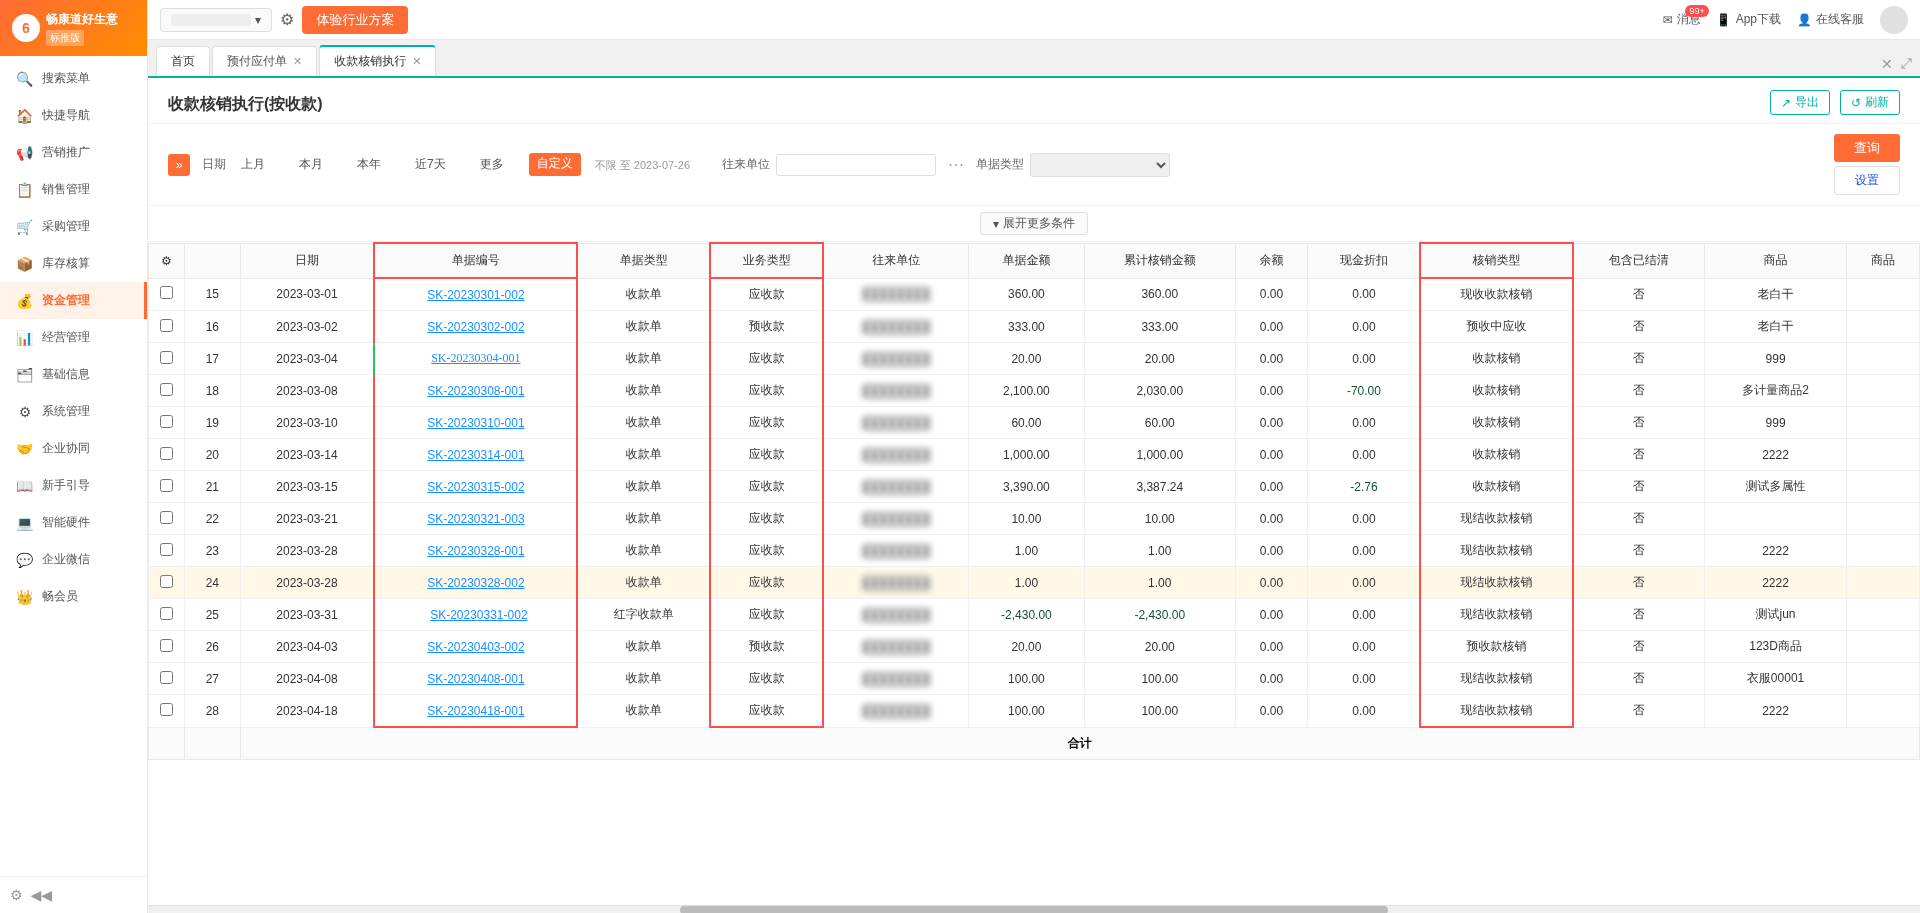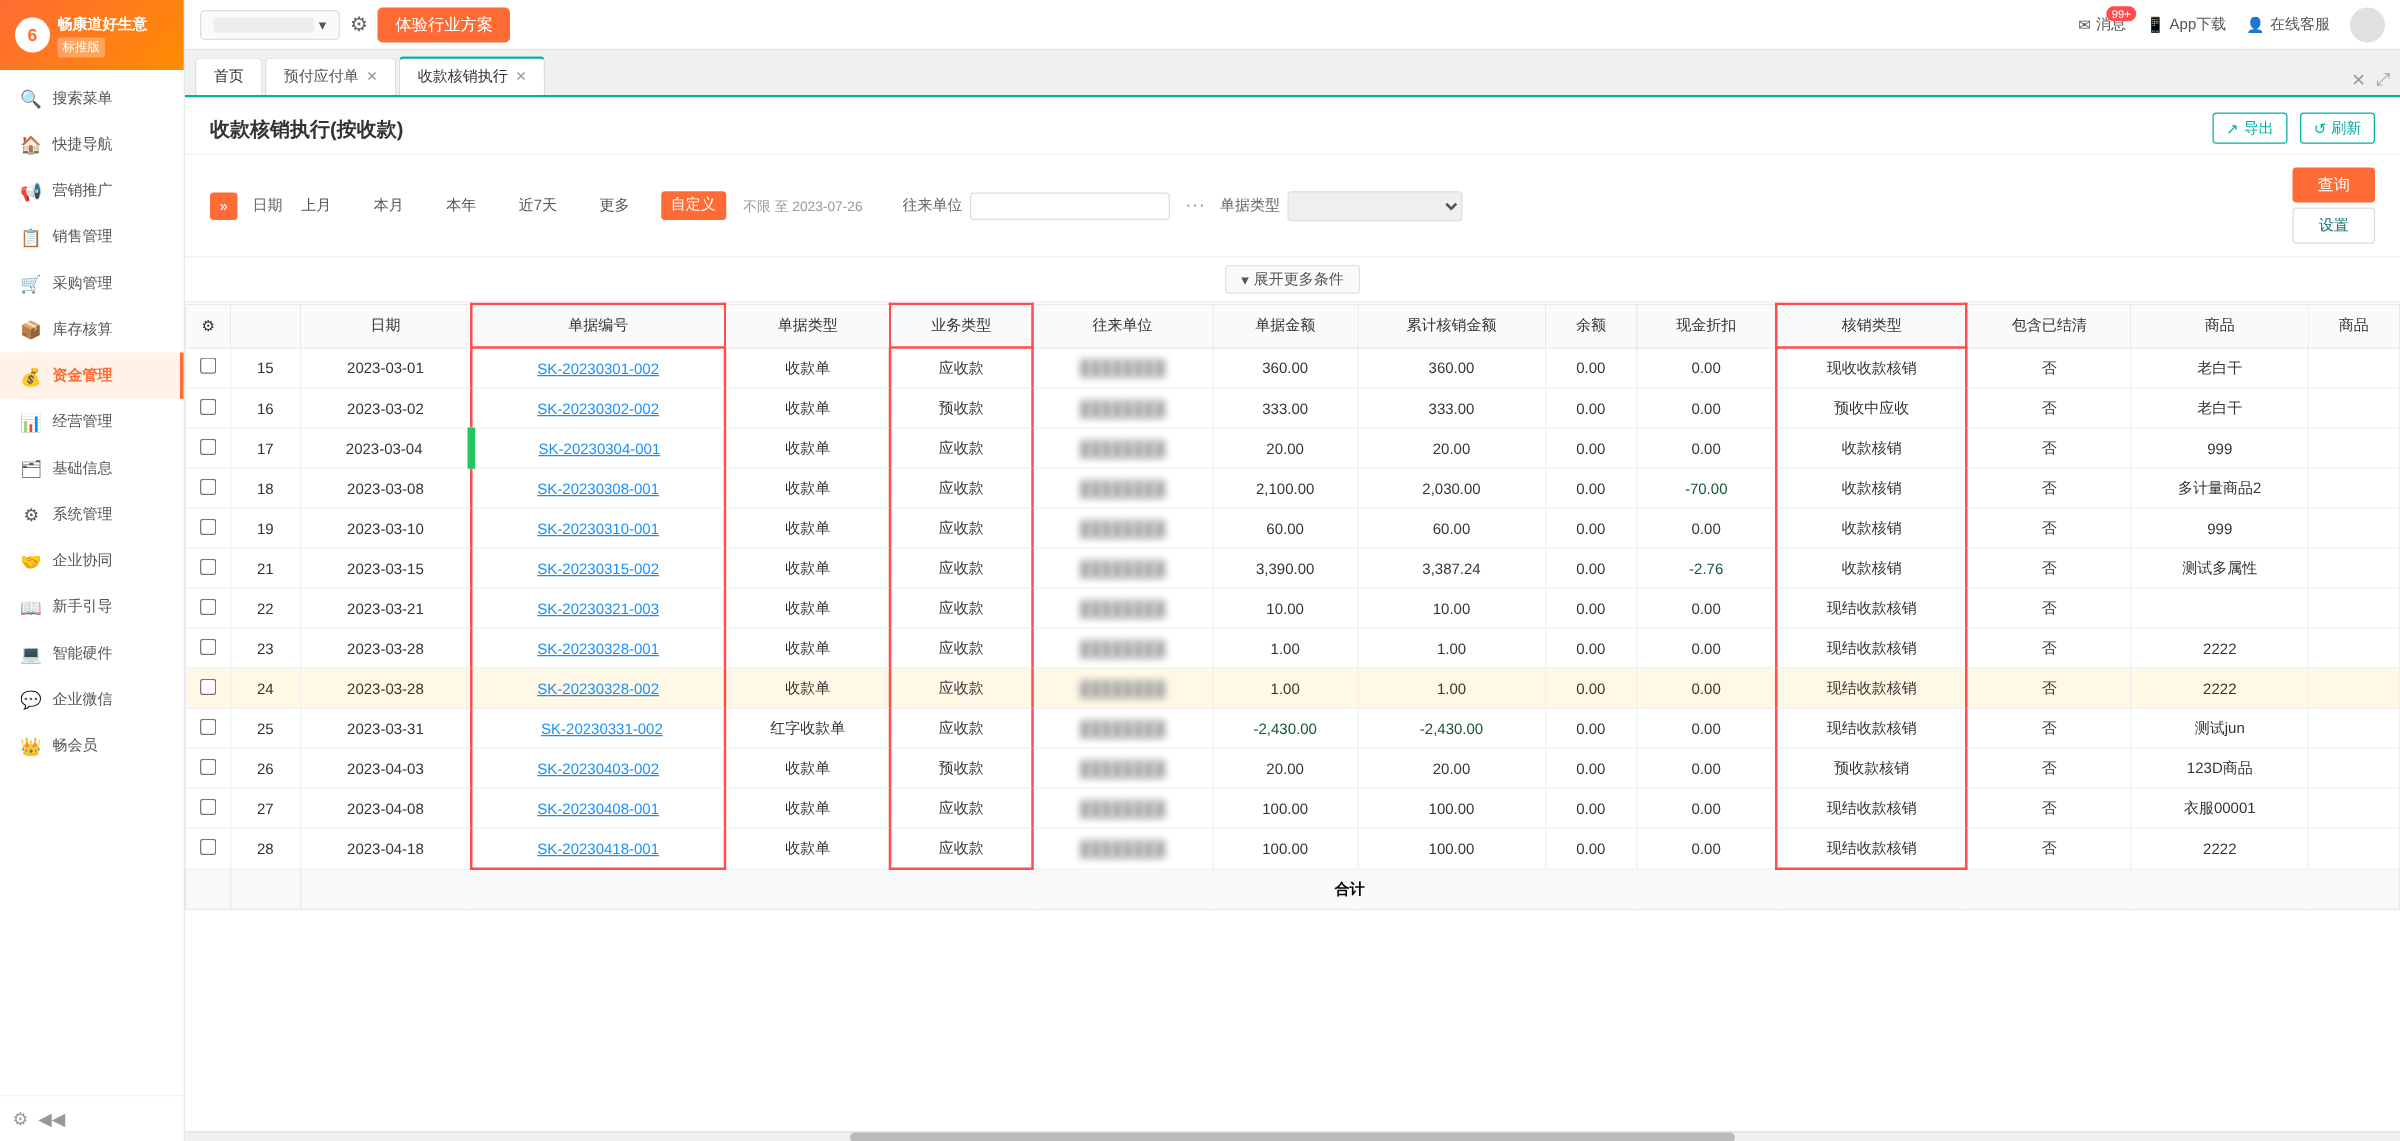--- a/index.html
+++ b/index.html
@@ -56,21 +56,21 @@
     .filter-group { display: flex; align-items: center; gap: 6px; flex-wrap: wrap; }
     .filter-label { color: #666; font-size: 12px; white-space: nowrap; }
     .filter-date-btns { display: flex; gap: 16px; }
     .filter-date-btn { padding: 2px 8px; font-size: 12px; color: #555; cursor: pointer; border: 1px solid transparent; border-radius: 3px; }
     .filter-date-custom { padding: 2px 8px; font-size: 12px; color: #fff; background: #ff6b35; border-radius: 3px; cursor: pointer; }
     .filter-date-range { font-size: 11px; color: #999; margin-top: 2px; }
     .filter-input { border: 1px solid #ddd; border-radius: 3px; padding: 3px 8px; font-size: 12px; color: #555; width: 160px; }
     .filter-dots { color: #999; font-size: 16px; cursor: pointer; }
     .filter-type-select { border: 1px solid #ddd; border-radius: 3px; padding: 3px 8px; font-size: 12px; color: #555; min-width: 140px; }
     .btn-query { background: #ff6b35; color: #fff; border: none; padding: 5px 20px; border-radius: 3px; font-size: 13px; cursor: pointer; }
-    .btn-setting { border: 1px solid #ddd; color: #0f766e; background: #fff; padding: 5px 14px; border-radius: 3px; font-size: 12px; cursor: pointer; }
+    .btn-setting { border: 1px solid #ddd; color: #1d4ed8; background: #fff; padding: 5px 14px; border-radius: 3px; font-size: 12px; cursor: pointer; }
     .filter-expand-row { display: flex; align-items: center; justify-content: center; width: 100%; padding: 4px 0; }
     .filter-expand-btn { display: flex; align-items: center; gap: 4px; color: #555; font-size: 12px; cursor: pointer; border: 1px solid #e0e0e0; padding: 2px 12px; border-radius: 3px; background: #fafafa; }
 
     
     .table-container { flex: 1; overflow: auto; padding: 0 0 0 0; }
     table { width: 100%; border-collapse: collapse; font-size: 12px; }
     thead th { background: #fafafa; border: 1px solid #e8e8e8; padding: 8px 10px; color: #333; font-weight: 500; white-space: nowrap; text-align: center; position: sticky; top: 0; z-index: 2; }
     thead th.settings-col { width: 36px; }
     tbody tr { border-bottom: 1px solid #f0f0f0; }
     tbody tr.highlighted { background: #fff8e6; }
@@ -321,21 +321,21 @@
     <td class="">0.00</td>
     <td style="border-left: 2px solid #ff4d4f; border-right: 2px solid #ff4d4f;">预收中应收</td>
     <td>否</td>
     <td>老白干</td>
     <td></td>
   </tr>
             <tr>
     <td><input type="checkbox" style=""></td>
     <td>17</td>
     <td>2023-03-04</td>
-    <td class="link" style="border-left: 6px solid #22c55e; border-right: 2px solid #ff4d4f;">SK-20230304-001</td>
+    <td class="link" style="border-left: 2px solid #22c55e; border-right: 2px solid #ff4d4f; font-family: Liberation Serif, serif;">SK-20230304-001</td>
     <td>收款单</td>
     <td style="border-left: 2px solid #ff4d4f; border-right: 2px solid #ff4d4f;">应收款</td>
     <td class="blurred">████████</td>
     <td class="">20.00</td>
     <td class="">20.00</td>
     <td>0.00</td>
     <td class="">0.00</td>
     <td style="border-left: 2px solid #ff4d4f; border-right: 2px solid #ff4d4f;">收款核销</td>
     <td>否</td>
     <td>999</td>
@@ -366,20 +366,37 @@
     <td>收款单</td>
     <td style="border-left: 2px solid #ff4d4f; border-right: 2px solid #ff4d4f;">应收款</td>
     <td class="blurred">████████</td>
     <td class="">60.00</td>
     <td class="">60.00</td>
     <td>0.00</td>
     <td class="">0.00</td>
     <td style="border-left: 2px solid #ff4d4f; border-right: 2px solid #ff4d4f;">收款核销</td>
     <td>否</td>
     <td>999</td>
+    <td></td>
+  </tr>
+            <tr>
+    <td><input type="checkbox" style=""></td>
+    <td>20</td>
+    <td>2023-03-14</td>
+    <td class="link" style="border-left: 2px solid #ff4d4f; border-right: 2px solid #ff4d4f;">SK-20230314-001</td>
+    <td>收款单</td>
+    <td style="border-left: 2px solid #ff4d4f; border-right: 2px solid #ff4d4f;">应收款</td>
+    <td class="blurred">████████</td>
+    <td class="">1,000.00</td>
+    <td class="">1,000.00</td>
+    <td>0.00</td>
+    <td class="">0.00</td>
+    <td style="border-left: 2px solid #ff4d4f; border-right: 2px solid #ff4d4f;">收款核销</td>
+    <td>否</td>
+    <td>2222</td>
     <td></td>
   </tr>
             <tr>
     <td><input type="checkbox" style=""></td>
     <td>21</td>
     <td>2023-03-15</td>
     <td class="link" style="border-left: 2px solid #ff4d4f; border-right: 2px solid #ff4d4f;">SK-20230315-002</td>
     <td>收款单</td>
     <td style="border-left: 2px solid #ff4d4f; border-right: 2px solid #ff4d4f;">应收款</td>
     <td class="blurred">████████</td>

